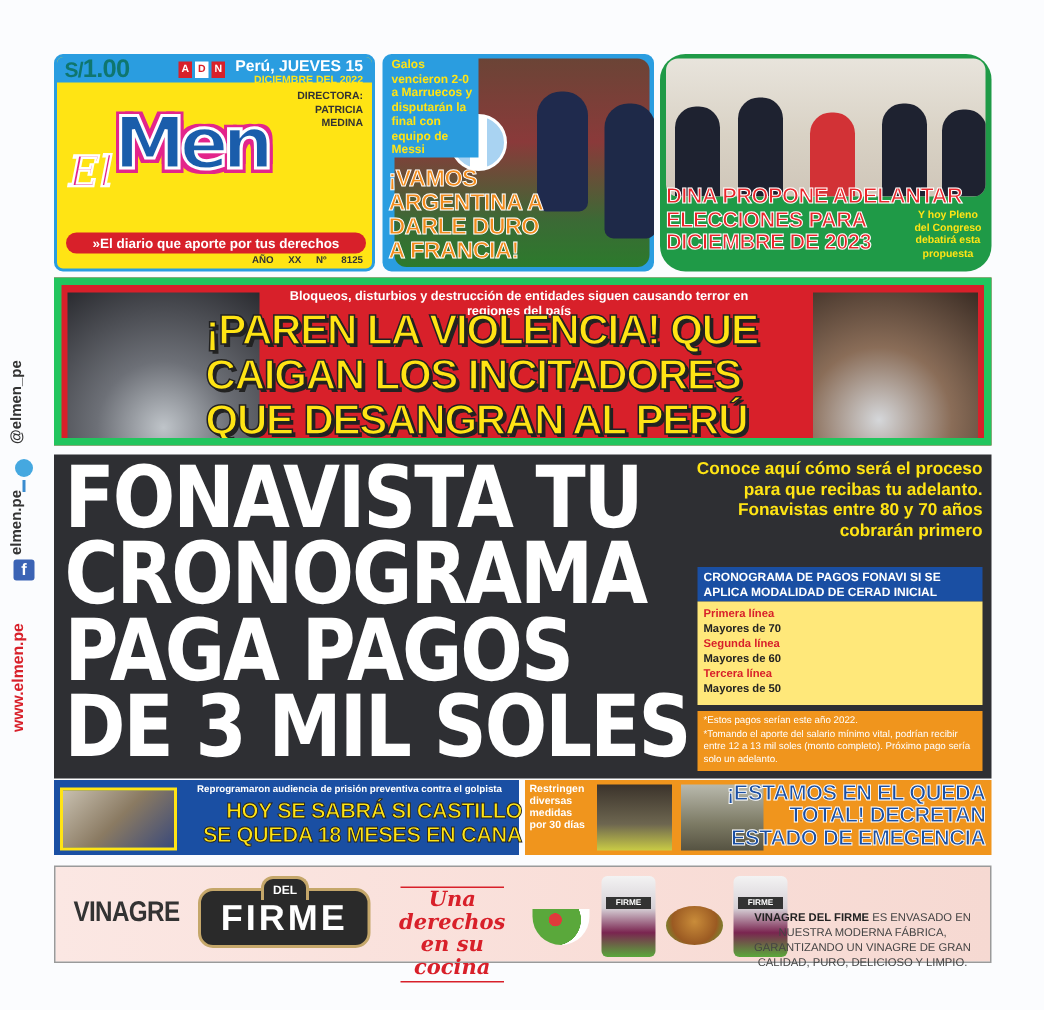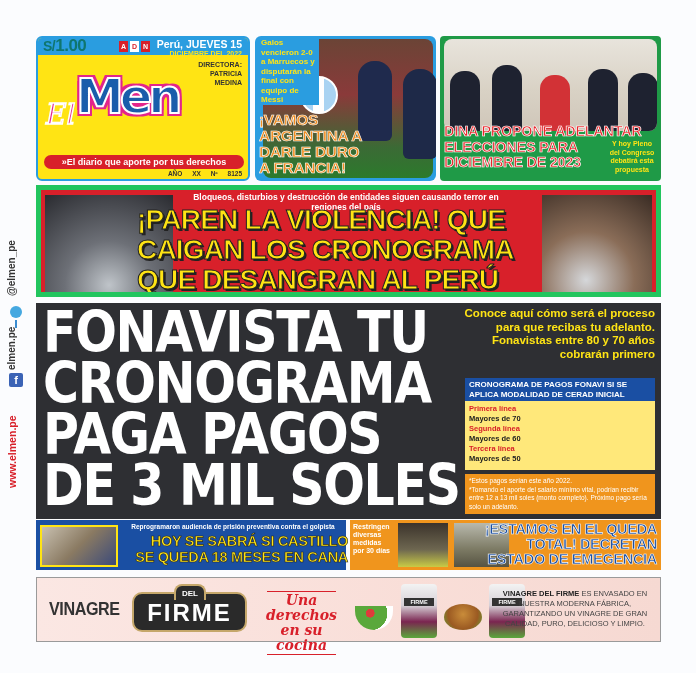--- a/index.html
+++ b/index.html
@@ -36,21 +36,21 @@
   .issue { position: absolute; right: 6px; top: 132px; font-size: 6.5px; font-weight: bold; color: #333; word-spacing: 8px; }
 
   .sport { position: absolute; left: 219px; top: 0; width: 181px; height: 145px; background: #2a9de0; border-radius: 6px; overflow: hidden; }
   .sport .photo { position: absolute; left: 8px; top: 3px; width: 170px; height: 139px; border-radius: 8px; background: linear-gradient(180deg, #6b4436 0%, #8a3a3a 40%, #3b6a35 78%, #2c7a2c 100%); }
   .sport .player1 { position: absolute; left: 95px; top: 22px; width: 34px; height: 80px; background: #1f2a4d; border-radius: 16px 16px 6px 6px; }
   .sport .player2 { position: absolute; left: 140px; top: 30px; width: 34px; height: 90px; background: #1e2948; border-radius: 16px 16px 6px 6px; }
   .sport .messi { position: absolute; left: 45px; top: 40px; width: 38px; height: 38px; border-radius: 50%; background: linear-gradient(90deg, #a9d3f2 0 33%, #fff 33% 66%, #a9d3f2 66%); border: 2px solid #fff; }
   .sport .kicker { position: absolute; left: 4px; top: 2px; width: 60px; color: #ffe414; font-size: 8px; font-weight: bold; line-height: 9.5px; background: #2a9de0; padding: 0 2px; }
   .sport .head { position: absolute; left: 4px; top: 76px; width: 170px; color: #f28c1c; font-size: 15.5px; font-weight: 900; line-height: 16px; -webkit-text-stroke: 0.6px #fff; letter-spacing: -0.3px; }
 
-  .politics { position: absolute; left: 404px; top: 0; width: 221px; height: 145px; background: #1f9a47; border-radius: 4px; overflow: hidden; }
+  .politics { position: absolute; left: 404px; top: 0; width: 221px; height: 145px; background: #1f9a47; border-radius: 17px; overflow: hidden; }
   .politics .photo { position: absolute; left: 4px; top: 3px; width: 213px; height: 92px; border-radius: 8px; background: linear-gradient(180deg, #e8e4dc 0%, #d9d2c5 55%, #cfc6b9 100%); overflow: hidden; }
   .politics .person { position: absolute; bottom: 0; width: 30px; height: 60px; background: #1e2230; border-radius: 14px 14px 0 0; }
   .politics .person.red { background: #d23236; }
   .politics .head { position: absolute; left: 4px; top: 88px; color: #e9262b; font-size: 14.5px; font-weight: 900; line-height: 15.5px; -webkit-text-stroke: 0.7px #fff; letter-spacing: -0.3px; }
   .politics .side-note { position: absolute; right: 4px; top: 104px; width: 50px; color: #ffe414; font-size: 7px; font-weight: bold; text-align: center; line-height: 8.5px; }
 
   
   .violence { position: absolute; left: 36px; top: 185px; width: 625px; height: 112px; background: #d8202a; border: 5px solid #22c55e; overflow: hidden; }
   .violence .img-left { position: absolute; left: 4px; top: 5px; width: 128px; height: 100px; background: radial-gradient(circle at 50% 90%, #bfc4c9 0%, #6d7077 40%, #2a2b30 100%); }
   .violence .img-right { position: absolute; right: 4px; top: 5px; width: 110px; height: 100px; background: radial-gradient(circle at 40% 85%, #d5d7da 0%, #8a6d58 45%, #3a2c24 100%); }
@@ -87,21 +87,21 @@
   .ad .label .del { position: absolute; left: 40px; top: -10px; width: 32px; height: 16px; background: #2a2a2a; border-radius: 8px 8px 0 0; color: #fff; font-size: 8px; font-weight: bold; text-align: center; line-height: 16px; border: 2px solid #c5a76a; border-bottom: none; }
   .ad .label .firme { position: absolute; left: 0; top: 5px; width: 100%; text-align: center; color: #fff; font-size: 24px; font-weight: 900; letter-spacing: 2px; }
   .ad .tagline { position: absolute; left: 222px; top: 12px; width: 85px; text-align: center; color: #d8202a; font-size: 14px; font-style: italic; font-weight: bold; line-height: 15px; font-family: "DejaVu Serif", serif; }
   .ad .tagline::before, .ad .tagline::after { content: ""; display: block; height: 1px; background: #d8202a; margin: 1px 8px; }
   .ad .salad { position: absolute; left: 318px; top: 28px; width: 38px; height: 24px; border-radius: 0 0 20px 20px; background: radial-gradient(circle at 40% 30%, #e03b3b 0 15%, #5aa83b 16% 60%, #fff 61%); }
   .ad .bag { position: absolute; top: 6px; width: 36px; height: 54px; background: linear-gradient(180deg, #f3f3f3 0%, #d6d0d6 40%, #7a2550 70%, #5aa83b 100%); border-radius: 4px; }
   .ad .bag span { position: absolute; top: 14px; left: 3px; width: 30px; height: 8px; background: #333; color: #fff; font-size: 5.5px; text-align: center; line-height: 8px; font-weight: bold; }
   .ad .bag1 { left: 364px; }
   .ad .chicken { position: absolute; left: 407px; top: 26px; width: 38px; height: 26px; border-radius: 50%; background: radial-gradient(circle at 50% 40%, #c98c3a 0%, #9b5a22 60%, #5aa83b 100%); }
   .ad .bag2 { left: 452px; }
-  .ad .copy { position: absolute; right: 10px; top: 11px; width: 150px; text-align: center; font-size: 7.5px; color: #444; line-height: 10px; }
+  .ad .copy { position: absolute; right: 10px; top: 29px; width: 150px; text-align: center; font-size: 7.5px; color: #444; line-height: 10px; }
   .ad .copy b { color: #222; }
 </style>
 </head>
 <body>
 
 <div class="side">
   <span class="vert twitter">@elmen_pe</span>
   <span class="tw-icon"></span>
   <span class="sep"></span>
   <span class="vert fb-text">elmen.pe</span>
@@ -171,21 +171,21 @@
     <div class="side-note">Y hoy Pleno del Congreso debatirá esta propuesta</div>
   </div>
 </div>
 
 <div class="violence">
   <div class="img-left"></div>
   <div class="img-right"></div>
   <div class="kicker">Bloqueos, disturbios y destrucción de entidades siguen causando terror en regiones del país</div>
   <div class="head">
     <div>¡PAREN LA VIOLENCIA! QUE</div>
-    <div>CAIGAN LOS CRONOGRAMA</div>
+    <div>CAIGAN LOS INCITADORES</div>
     <div>QUE DESANGRAN AL PERÚ</div>
   </div>
 </div>
 
 <div class="fonavi">
   <div class="big">
     <div>FONAVISTA TU</div>
     <div>CRONOGRAMA</div>
     <div>PAGA PAGOS</div>
     <div>DE 3 MIL SOLES</div>

